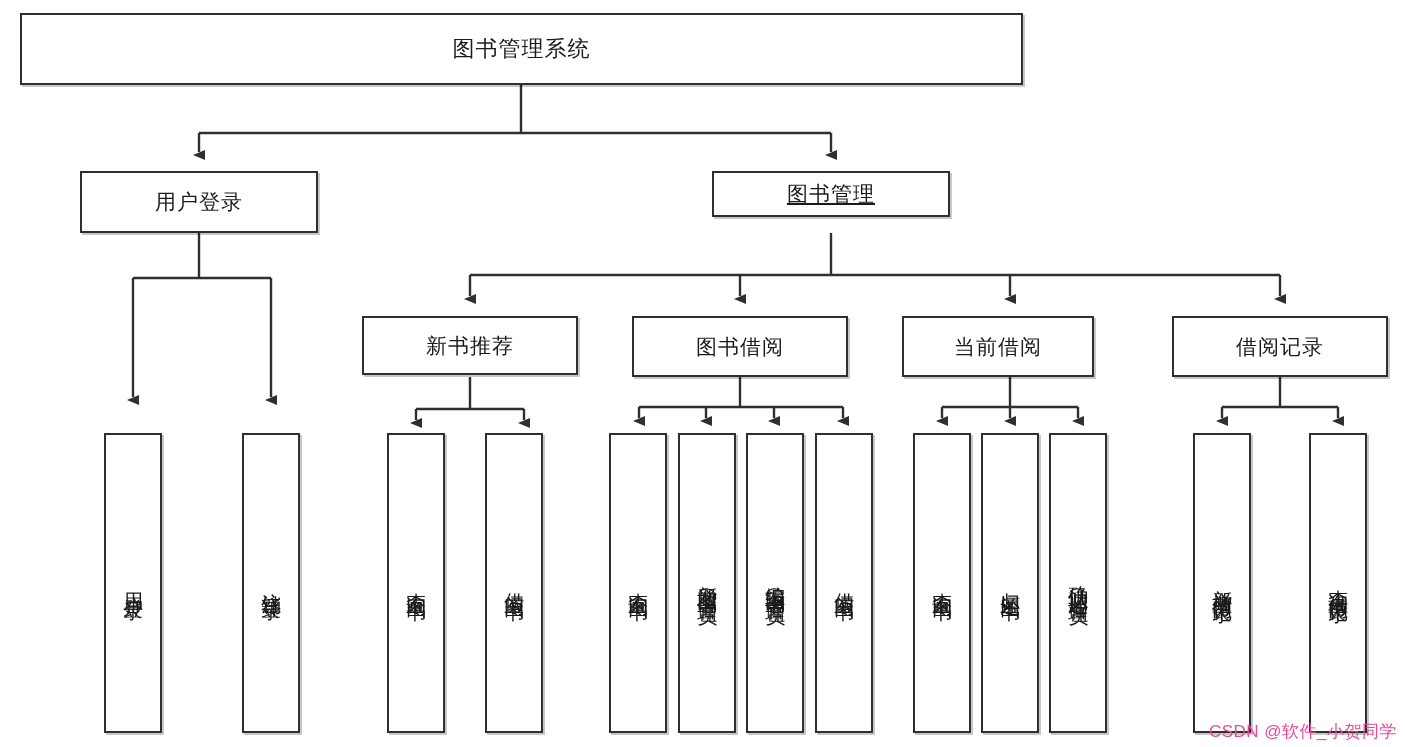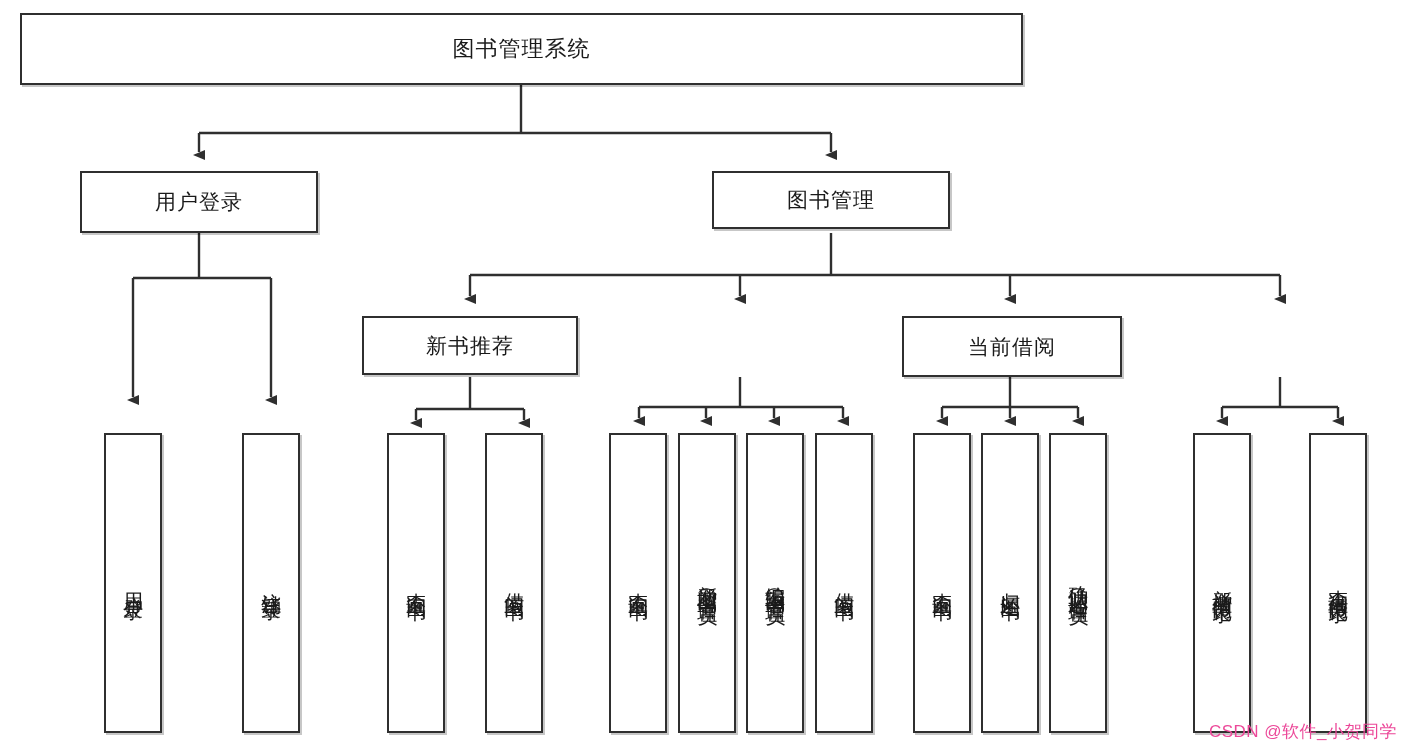--- a/index.html
+++ b/index.html
@@ -129,29 +129,35 @@
     </g>
   </svg>
 
   <div class="node h root shadowed" style="left:20px; top:13px; width:1003px; height:72px;">
     <span class="node-label">图书管理系统</span>
   </div>
 
   <div class="node h shadowed" style="left:80px; top:171px; width:238px; height:62px;">
     <span class="node-label">用户登录</span>
   </div>
-  <div class="node h shadowed" style="left:712px; top:171px; width:238px; height:58px;">
+  <div class="node h shadowed" style="left:712px; top:171px; width:238px; height:46px;text-decoration:underline;">
     <span class="node-label">图书管理</span>
   </div>
 
   <div class="node h shadowed" style="left:362px; top:316px; width:216px; height:59px;">
     <span class="node-label">新书推荐</span>
   </div>
-  <div class="node h shadowed" style="left:902px; top:316px; width:220px; height:61px;">
+  <div class="node h shadowed" style="left:632px; top:316px; width:216px; height:61px;">
+    <span class="node-label">图书借阅</span>
+  </div>
+  <div class="node h shadowed" style="left:902px; top:316px; width:192px; height:61px;">
     <span class="node-label">当前借阅</span>
+  </div>
+  <div class="node h shadowed" style="left:1172px; top:316px; width:216px; height:61px;">
+    <span class="node-label">借阅记录</span>
   </div>
 
   <div class="node v shadowed" style="left:104px; top:433px; width:58px; height:300px;">
     <span class="node-label">用户登录</span>
   </div>
   <div class="node v shadowed" style="left:242px; top:433px; width:58px; height:300px;">
     <span class="node-label">注销登录</span>
   </div>
 
   <div class="node v shadowed" style="left:387px; top:433px; width:58px; height:300px;">

